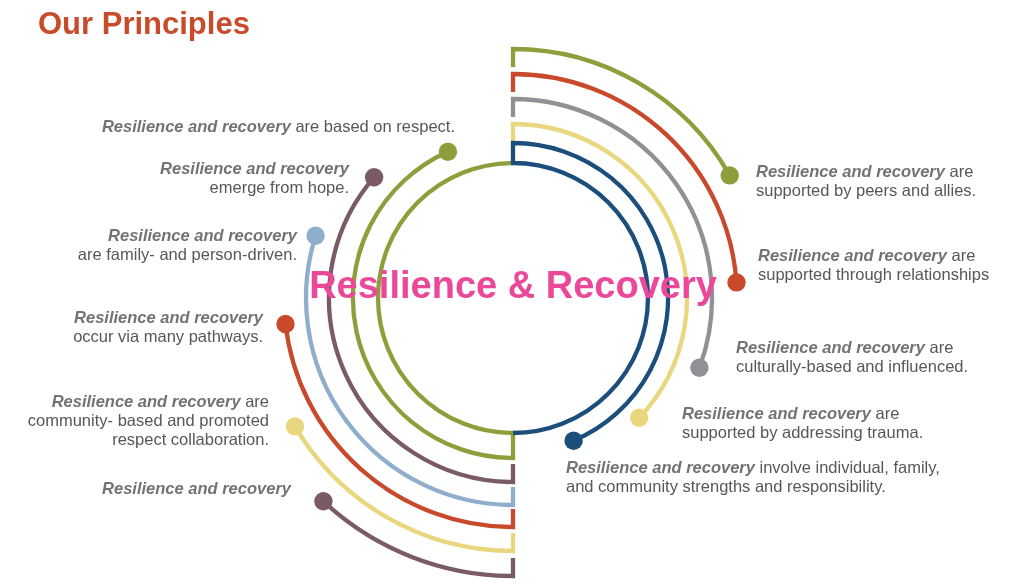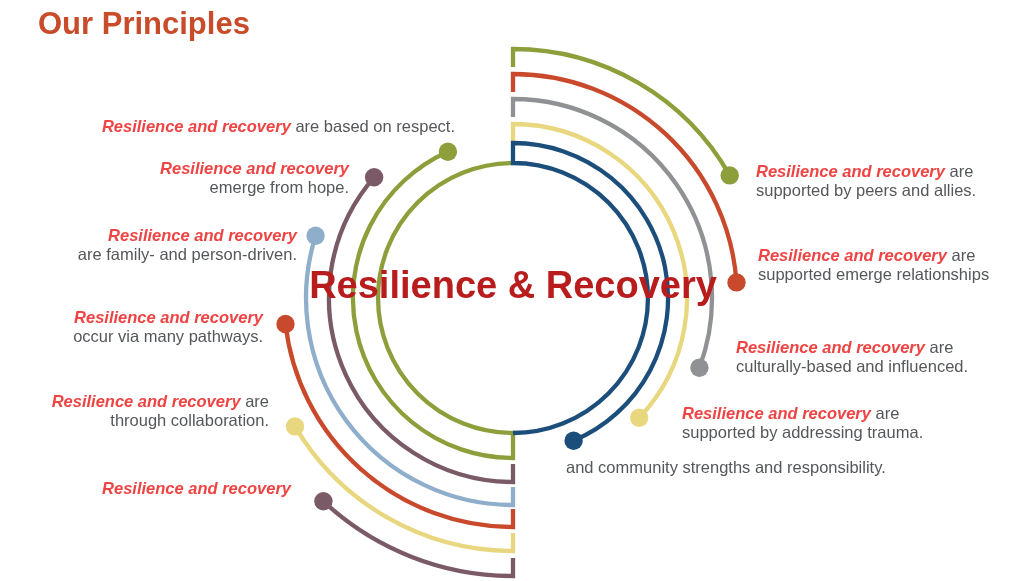--- a/index.html
+++ b/index.html
@@ -24,21 +24,21 @@
     white-space:nowrap;
   }
   .plabel{
     position:absolute;
     font-size:16.5px;line-height:19px;
     color:#55575A;
     white-space:nowrap;
   }
   .plabel.left-col{text-align:right;}
   .plabel .ln{display:block;}
-  .plabel .lead{font-weight:bold;font-style:italic;color:#ef4444;}
+  .plabel .lead{font-weight:bold;font-style:italic;color:#737373;}
 </style>
 </head>
 <body>
 
 <div id="app">
 
   <svg id="diagram-svg" width="1024" height="581" viewBox="0 0 1024 581">
       <path d="M 513 163 A 135 135 0 0 0 513 433 L 513 458 A 160 160 0 0 1 447.9 151.8" fill="none" stroke="#8C9F3B" stroke-width="4.3"></path>
       <circle cx="447.9" cy="151.8" r="9.2" fill="#8C9F3B"></circle>
       <path d="M 513 464 L 513 482 A 184 184 0 0 1 374.1 177.3" fill="none" stroke="#7B5A67" stroke-width="4.3"></path>
@@ -58,21 +58,21 @@
       <path d="M 513 117 L 513 99 A 199 199 0 0 1 699.4 367.7" fill="none" stroke="#8F9194" stroke-width="4.3"></path>
       <circle cx="699.4" cy="367.7" r="9.2" fill="#8F9194"></circle>
       <path d="M 513 142 L 513 124 A 174 174 0 0 1 639.2 417.8" fill="none" stroke="#E8D77E" stroke-width="4.3"></path>
       <circle cx="639.2" cy="417.8" r="9.2" fill="#E8D77E"></circle>
       <path d="M 513 433 A 135 135 0 0 0 513 163 L 513 143 A 155 155 0 0 1 573.6 440.7" fill="none" stroke="#1C4E7C" stroke-width="4.3"></path>
       <circle cx="573.6" cy="440.7" r="9.2" fill="#1C4E7C"></circle>
     </svg>
 
   <div class="page-title" style="color: rgb(200, 76, 41);">Our Principles</div>
 
-  <div class="center-label" style="color: #b91c1c;">
+  <div class="center-label" style="color: #ec4899;">
     <span class="ln">Resilience</span>
     <span class="ln">&amp; Recovery</span>
   </div>
 
   <div class="plabel left-col" style="right:569px;top:117px;">
     <span class="ln"><span class="lead">Resilience and recovery</span><span> are based on respect.</span></span>
   </div>
   <div class="plabel left-col" style="right:675px;top:159px;">
     <span class="ln"><span class="lead">Resilience and recovery</span><span></span></span>
     <span class="ln"><span class="lead"></span><span>emerge from hope.</span></span>
@@ -80,39 +80,41 @@
   <div class="plabel left-col" style="right:727px;top:226px;">
     <span class="ln"><span class="lead">Resilience and recovery</span><span></span></span>
     <span class="ln"><span class="lead"></span><span>are family- and person-driven.</span></span>
   </div>
   <div class="plabel left-col" style="right:761px;top:308px;">
     <span class="ln"><span class="lead">Resilience and recovery</span><span></span></span>
     <span class="ln"><span class="lead"></span><span>occur via many pathways.</span></span>
   </div>
   <div class="plabel left-col" style="right:755px;top:392px;">
     <span class="ln"><span class="lead">Resilience and recovery</span><span> are</span></span>
-    <span class="ln"><span class="lead"></span><span>through collaboration.</span></span>
+    <span class="ln"><span class="lead"></span><span>community- based and promoted</span></span>
+    <span class="ln"><span class="lead"></span><span>respect collaboration.</span></span>
   </div>
   <div class="plabel left-col" style="right:733px;top:479px;">
     <span class="ln"><span class="lead">Resilience and recovery</span><span></span></span>
   </div>
 
   <div class="plabel" style="left:756px;top:162px;">
     <span class="ln"><span class="lead">Resilience and recovery</span><span> are</span></span>
     <span class="ln"><span class="lead"></span><span>supported by peers and allies.</span></span>
   </div>
   <div class="plabel" style="left:758px;top:246px;">
     <span class="ln"><span class="lead">Resilience and recovery</span><span> are</span></span>
-    <span class="ln"><span class="lead"></span><span>supported emerge relationships</span></span>
+    <span class="ln"><span class="lead"></span><span>supported through relationships</span></span>
   </div>
   <div class="plabel" style="left:736px;top:338px;">
     <span class="ln"><span class="lead">Resilience and recovery</span><span> are</span></span>
     <span class="ln"><span class="lead"></span><span>culturally-based and influenced.</span></span>
   </div>
   <div class="plabel" style="left:682px;top:404px;">
     <span class="ln"><span class="lead">Resilience and recovery</span><span> are</span></span>
     <span class="ln"><span class="lead"></span><span>supported by addressing trauma.</span></span>
   </div>
   <div class="plabel" style="left:566px;top:458px;">
+    <span class="ln"><span class="lead">Resilience and recovery</span><span> involve individual, family,</span></span>
     <span class="ln"><span class="lead"></span><span>and community strengths and responsibility.</span></span>
   </div>
 
 </div>
 
 </body></html>

